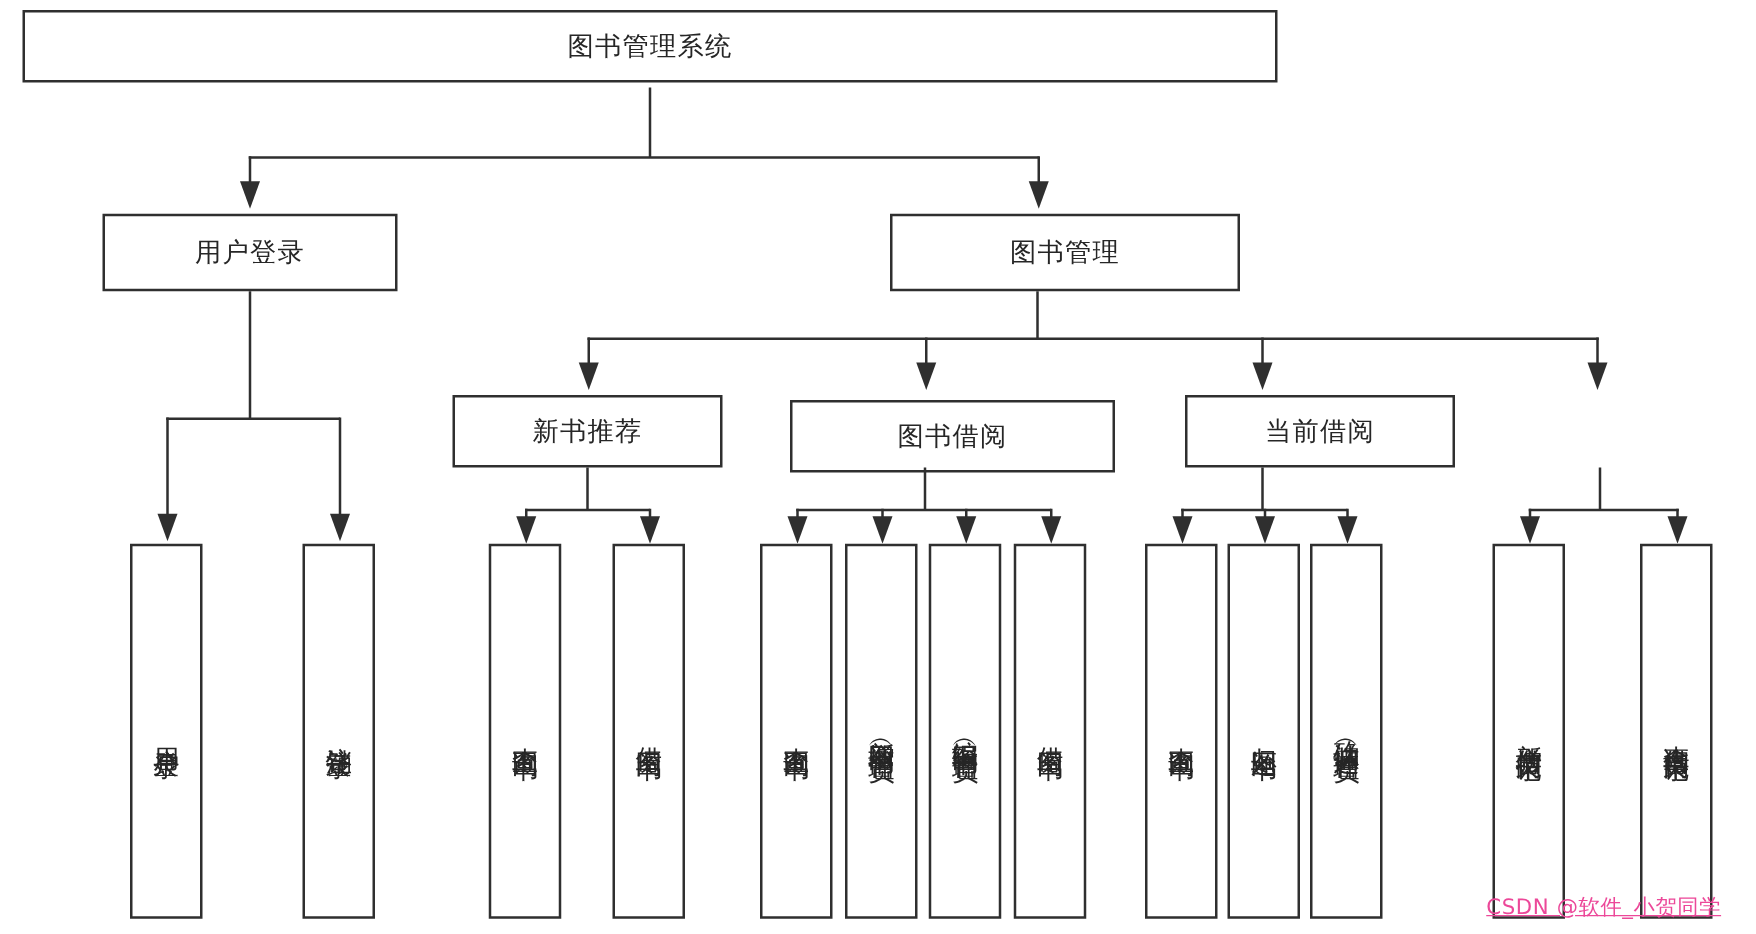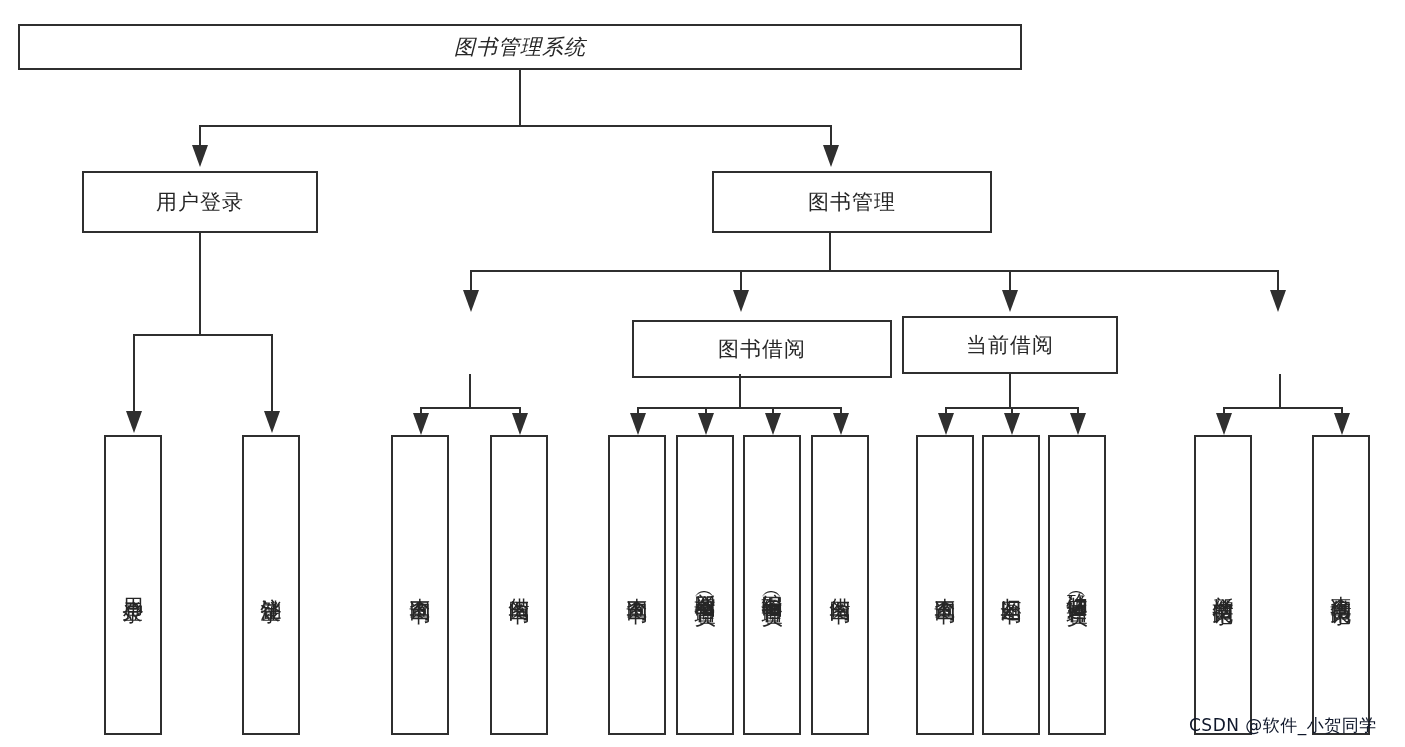--- a/index.html
+++ b/index.html
@@ -56,32 +56,33 @@
   .arrow {
     position: absolute;
     width: 0;
     height: 0;
     border-left: 8px solid transparent;
     border-right: 8px solid transparent;
     border-top: 22px solid #2f2f2f;
   }
   .watermark {
     position: absolute;
-    color: #0f172a;
+    color: #ec4899;
     font-size: 17px;
     white-space: nowrap;
     letter-spacing: 0.5px;
+    text-decoration: underline;
   }
 </style>
 </head>
 <body>
 
 <div id="canvas">
 
-  <div class="node horiz" style="left:18px; top:24px; width:1004px; height:46px;font-style:italic;">
+  <div class="node horiz" style="left:18px; top:8px; width:1004px; height:58px;">
     <span>图书管理系统</span>
   </div>
 
   <div class="vline" style="left:519px; top:70px; height:56px;"></div>
 
   <div class="hline" style="left:199px; top:125px; width:632px;"></div>
 
   <div class="vline" style="left:199px; top:125px; height:22px;"></div>
   <div class="arrow" style="left:192px; top:145px;"></div>
 
@@ -106,24 +107,27 @@
   <div class="hline" style="left:470px; top:270px; width:809px;"></div>
   <div class="vline" style="left:470px; top:270px; height:22px;"></div>
   <div class="arrow" style="left:463px; top:290px;"></div>
   <div class="vline" style="left:740px; top:270px; height:22px;"></div>
   <div class="arrow" style="left:733px; top:290px;"></div>
   <div class="vline" style="left:1009px; top:270px; height:22px;"></div>
   <div class="arrow" style="left:1002px; top:290px;"></div>
   <div class="vline" style="left:1277px; top:270px; height:22px;"></div>
   <div class="arrow" style="left:1270px; top:290px;"></div>
 
+  <div class="node horiz" style="left:362px; top:316px; width:216px; height:58px;">
+    <span>新书推荐</span>
+  </div>
   <div class="node horiz" style="left:632px; top:320px; width:260px; height:58px;">
     <span>图书借阅</span>
   </div>
-  <div class="node horiz" style="left:902px; top:316px; width:216px; height:58px;">
+  <div class="node horiz" style="left:948px; top:316px; width:216px; height:58px;">
     <span>当前借阅</span>
   </div>
 
   <div class="vline" style="left:469px; top:374px; height:34px;"></div>
   <div class="hline" style="left:420px; top:407px; width:100px;"></div>
   <div class="vline" style="left:420px; top:407px; height:8px;"></div>
   <div class="arrow" style="left:413px; top:413px;"></div>
   <div class="vline" style="left:519px; top:407px; height:8px;"></div>
   <div class="arrow" style="left:512px; top:413px;"></div>
 

